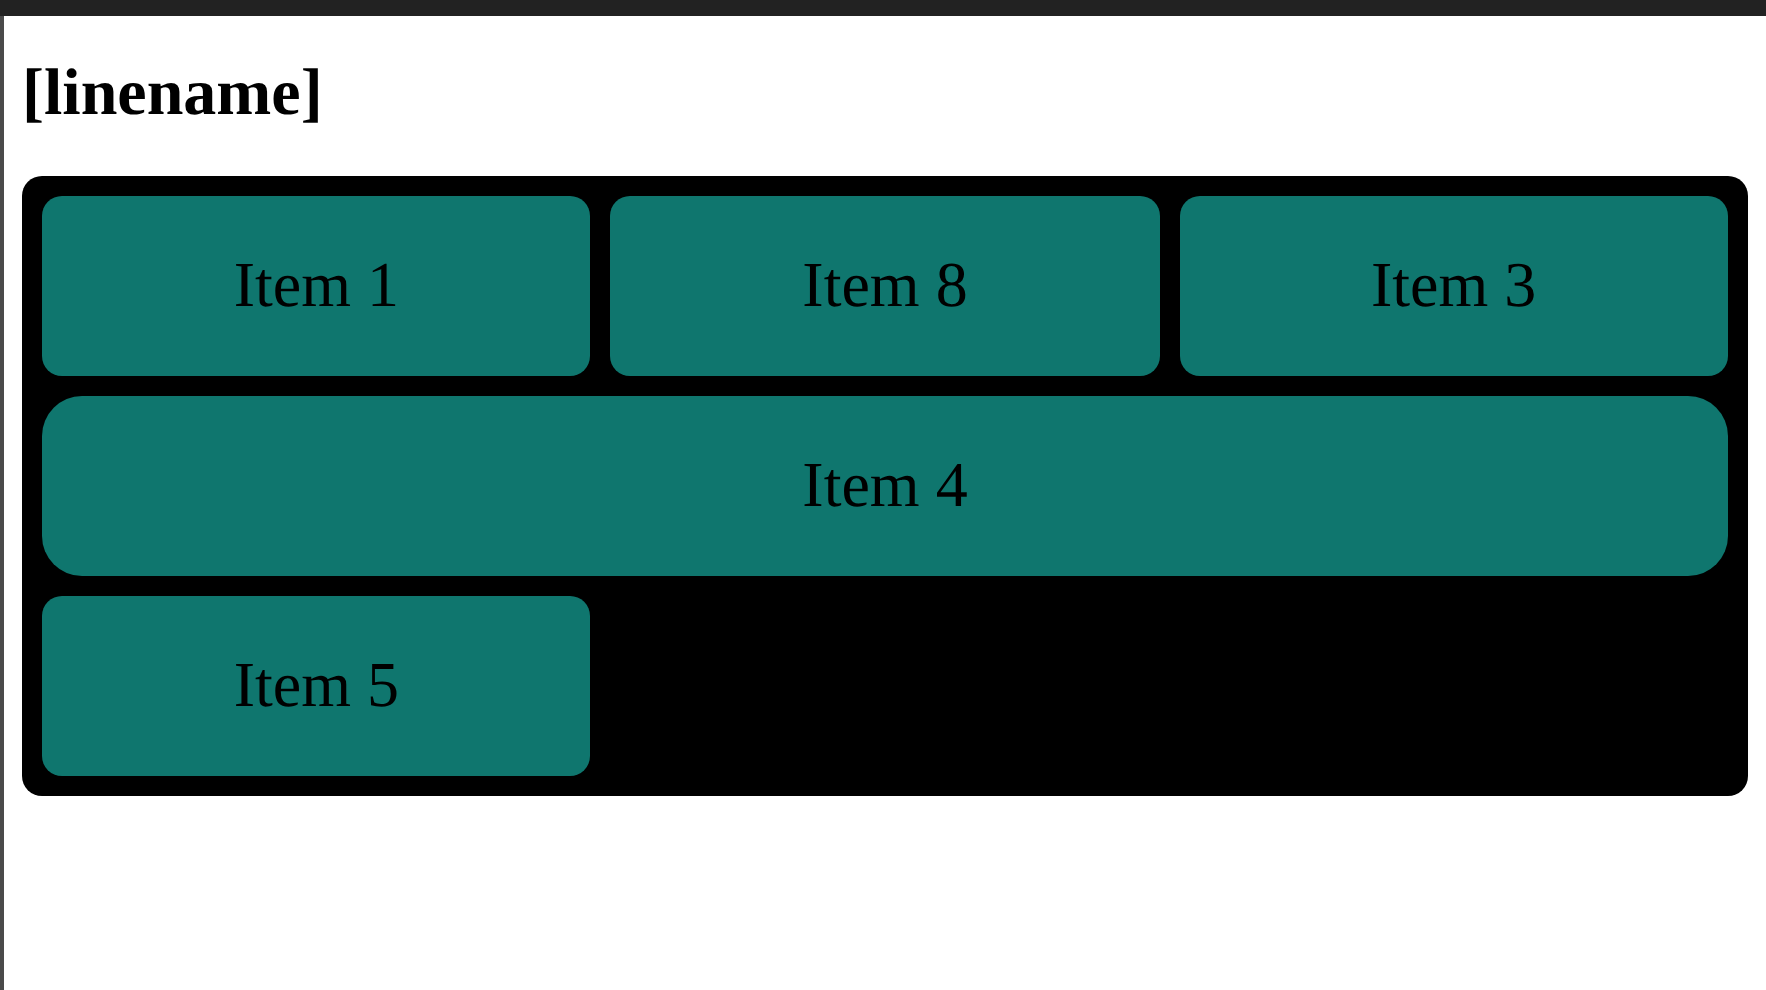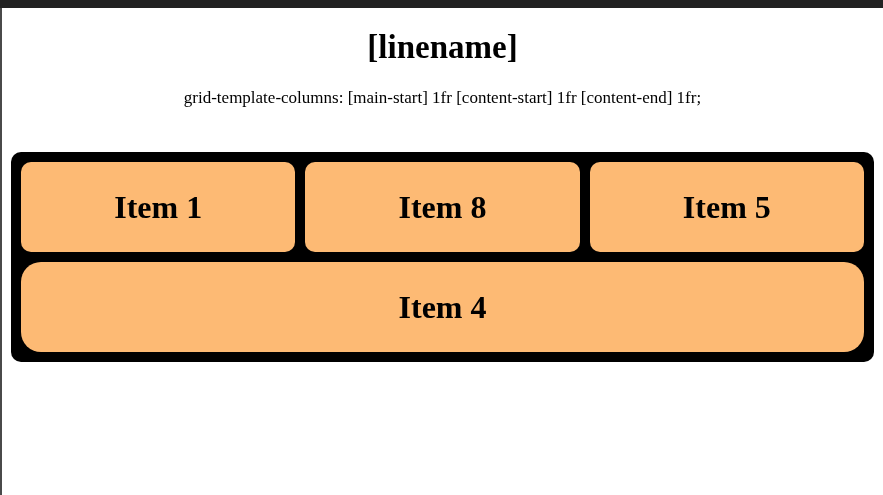--- a/index.html
+++ b/index.html
@@ -34,21 +34,20 @@
   
   .page {
     position: absolute;
     top: 8px;
     left: 2px;
     width: 881px;
     height: 487px;
     padding: 0 9px;
     box-sizing: border-box;
     background: #ffffff;
-    text-align: center;
   }
   .page-title {
     font-size: 33px;
     font-weight: bold;
     line-height: 1.15;
     margin: 21px 0 21px 0;
   }
   .rule-line {
     font-size: 17px;
     line-height: 1.15;
@@ -58,49 +57,48 @@
   .grid-container {
     background: #000000;
     border-radius: 10px;
     padding: 10px;
     display: grid;
     grid-template-columns: [main-start] 1fr [content-start] 1fr [content-end] 1fr;
     grid-auto-rows: 90px;
     gap: 10px;
   }
   .grid-item {
-    background: #fdba74;
+    background: #0f766e;
     border-radius: 10px;
     display: flex;
     align-items: center;
     justify-content: center;
     font-size: 32px;
     line-height: 1.1;
-    font-weight: bold;
   }
   .grid-item.span-all {
     grid-column: 1 / 4;
     border-radius: 20px;
   }
 </style>
 </head>
 <body>
 
 <div class="viewport">
 
   <div class="chrome-top-bar"></div>
   <div class="chrome-left-edge"></div>
 
   <div class="page">
 
     <h1 class="page-title">[linename]</h1>
 
-    <p class="rule-line">grid-template-columns: [main-start] 1fr [content-start] 1fr [content-end] 1fr;</p>
 
     <div class="grid-container">
       <div class="grid-item">Item 1</div>
       <div class="grid-item">Item 8</div>
+      <div class="grid-item">Item 3</div>
+      <div class="grid-item span-all">Item 4</div>
       <div class="grid-item">Item 5</div>
-      <div class="grid-item span-all">Item 4</div>
     </div>
 
   </div>
 </div>
 
 </body></html>

